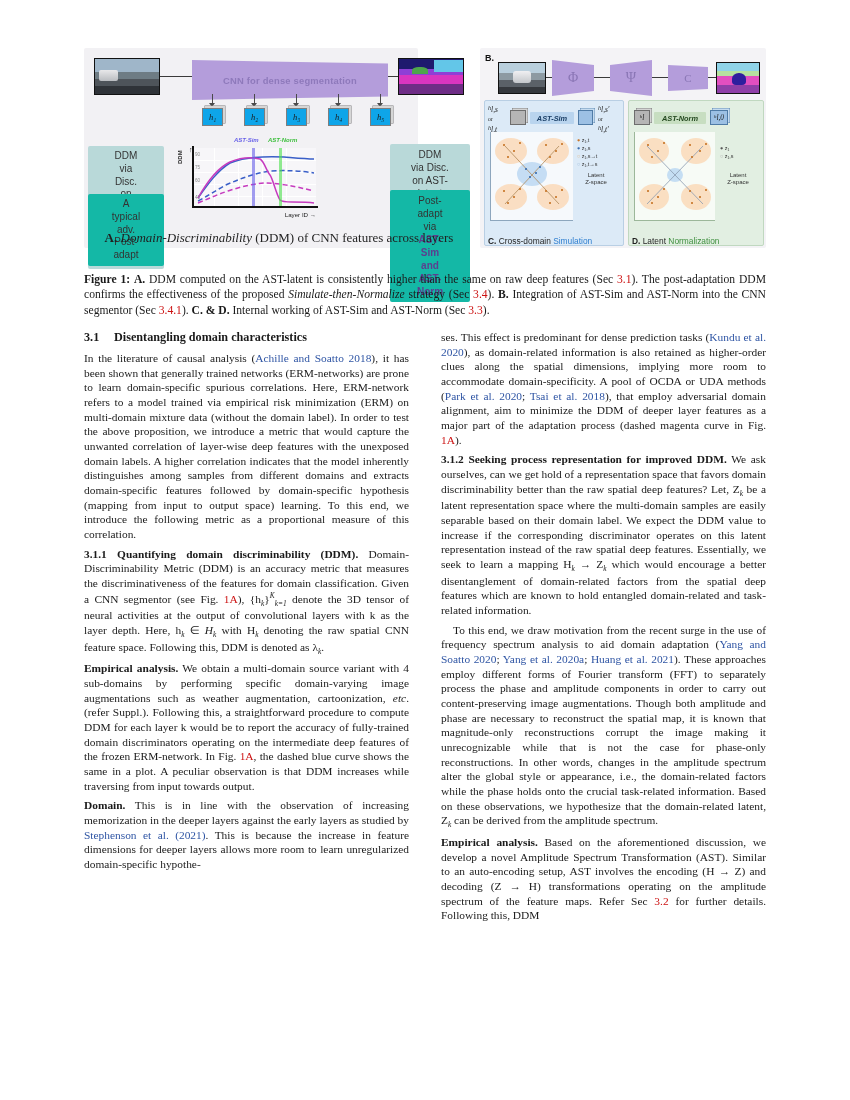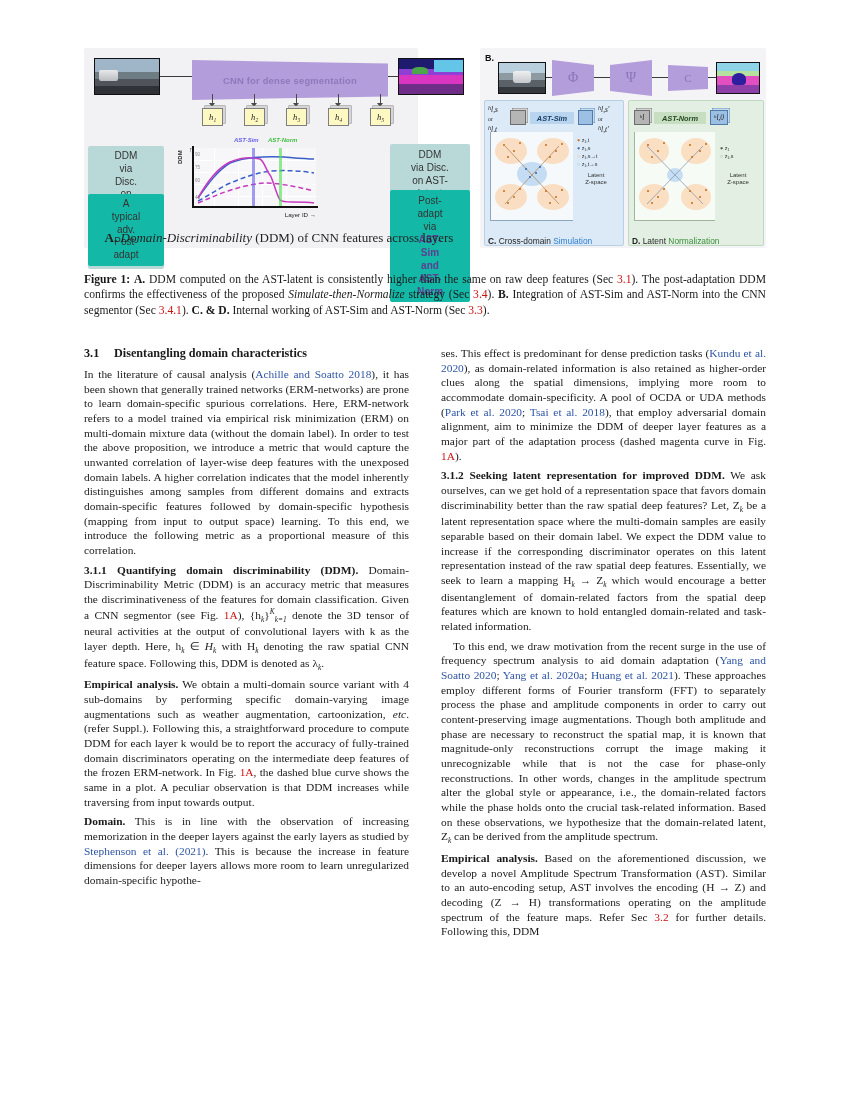--- a/index.html
+++ b/index.html
@@ -57,21 +57,21 @@
   
   .cnn{
     position:absolute;left:108px;top:12px;width:196px;height:40px;
     background:#b49ddb;
     clip-path:polygon(0 0,100% 9%,100% 91%,0 100%);
     display:flex;align-items:center;justify-content:center;
   }
   .cnn span{font-family:"Liberation Sans",sans-serif;font-size:9.4px;color:#8e79bb;font-weight:600;letter-spacing:.2px;}
 
   .hblock{
-    position:absolute;width:21px;height:18px;background:#fef9c3;
+    position:absolute;width:21px;height:18px;background:#0ea5e9;
     border:1px solid #7e7e7e;box-sizing:border-box;
     display:flex;align-items:center;justify-content:center;
     font-style:italic;font-size:8.5px;color:#1b1b1b;
     box-shadow:2.5px -2.5px 0 -0.5px #d6d6d6, 2.5px -2.5px 0 0 #7e7e7e;
   }
   .hstem{position:absolute;width:1px;background:#4a4a4a;}
   .harrow{position:absolute;width:0;height:0;border-left:3px solid transparent;border-right:3px solid transparent;border-top:4px solid #4a4a4a;}
 
   
   .wire{position:absolute;background:#3a3a3a;}
@@ -144,21 +144,21 @@
     position:absolute;left:84px;top:272px;width:682px;
     font-size:11.6px;line-height:1.33;text-align:justify;
   }
   .caption b{font-weight:700;}
   .caption i{font-style:italic;}
   .ref{color:#cc1111;}
   .cite{color:#2f55a4;}
 
   
   .cols{position:absolute;left:84px;top:330px;width:682px;}
-  .col{position:absolute;top:16px;width:325px;}
+  .col{position:absolute;top:0;width:325px;}
   .col.left{left:0;}
   .col.right{left:357px;}
   .h2{
     font-size:12.2px;font-weight:700;margin:0 0 6px 0;
     font-family:"Liberation Serif",serif;
   }
   .h2 .num{display:inline-block;width:30px;}
   .h3{font-size:11.4px;font-weight:700;display:inline;}
   p{margin:0 0 5px 0;font-size:11.4px;line-height:1.285;text-align:justify;}
   .runin{font-weight:700;}
@@ -432,21 +432,21 @@
         <span>We obtain a multi-domain source variant with 4 sub-domains by performing specific domain-varying image augmentations such as weather augmentation, cartoonization, </span><span class="ital">etc</span><span>. (refer Suppl.). Following this, a straightforward procedure to compute DDM for each layer k would be to report the accuracy of fully-trained domain discriminators operating on the intermediate deep features of the frozen ERM-network. In Fig. </span><span class="ref">1A</span><span>, the dashed blue curve shows the same in a plot. A peculiar observation is that DDM increases while traversing from input towards output.</span></p>
 
 
       <p><span class="runin">Domain.</span>
         <span>This is in line with the observation of increasing memorization in the deeper layers against the early layers as studied by </span><span class="cite">Stephenson et al. (2021)</span><span>. This is because the increase in feature dimensions for deeper layers allows more room to learn unregularized domain-specific hypothe-</span></p>
     </div>
 
     <div class="col right">
       <p><span>ses. This effect is predominant for dense prediction tasks (</span><span class="cite">Kundu et al. 2020</span><span>), as domain-related information is also retained as higher-order clues along the spatial dimensions, implying more room to accommodate domain-specificity. A pool of OCDA or UDA methods (</span><span class="cite">Park et al. 2020</span><span>; </span><span class="cite">Tsai et al. 2018</span><span>), that employ adversarial domain alignment, aim to minimize the DDM of deeper layer features as a major part of the adaptation process (dashed magenta curve in Fig. </span><span class="ref">1A</span><span>).</span></p>
 
-      <p><span class="h3">3.1.2  Seeking latent representation for improved DDM.</span>
+      <p><span class="h3">3.1.2  Seeking process representation for improved DDM.</span>
         <span>We ask ourselves, can we get hold of a representation space that favors domain discriminability better than the raw spatial deep features? Let, Z</span><sub class="mathit">k</sub><span> be a latent representation space where the multi-domain samples are easily separable based on their domain label. We expect the DDM value to increase if the corresponding discriminator operates on this latent representation instead of the raw spatial deep features. Essentially, we seek to learn a mapping H</span><sub class="mathit">k</sub><span> → Z</span><sub class="mathit">k</sub><span> which would encourage a better disentanglement of domain-related factors from the spatial deep features which are known to hold entangled domain-related and task-related information.</span></p>
 
       <p class="indent"><span>To this end, we draw motivation from the recent surge in the use of frequency spectrum analysis to aid domain adaptation (</span><span class="cite">Yang and Soatto 2020</span>; <span class="cite">Yang et al. 2020a</span>; <span class="cite">Huang et al. 2021</span><span>). These approaches employ different forms of Fourier transform (FFT) to separately process the phase and amplitude components in order to carry out content-preserving image augmentations. Though both amplitude and phase are necessary to reconstruct the spatial map, it is known that magnitude-only reconstructions corrupt the image making it unrecognizable while that is not the case for phase-only reconstructions. In other words, changes in the amplitude spectrum alter the global style or appearance, i.e., the domain-related factors while the phase holds onto the crucial task-related information. Based on these observations, we hypothesize that the domain-related latent, Z</span><sub class="mathit">k</sub><span> can be derived from the amplitude spectrum.</span></p>
 
       <p><span class="runin">Empirical analysis.</span>
         <span>Based on the aforementioned discussion, we develop a novel Amplitude Spectrum Transformation (AST). Similar to an auto-encoding setup, AST involves the encoding (H → Z) and decoding (Z → H) transformations operating on the amplitude spectrum of the feature maps. Refer Sec </span><span class="ref">3.2</span><span> for further details. Following this, DDM</span></p>
     </div>
   </div>
 </div>
 

